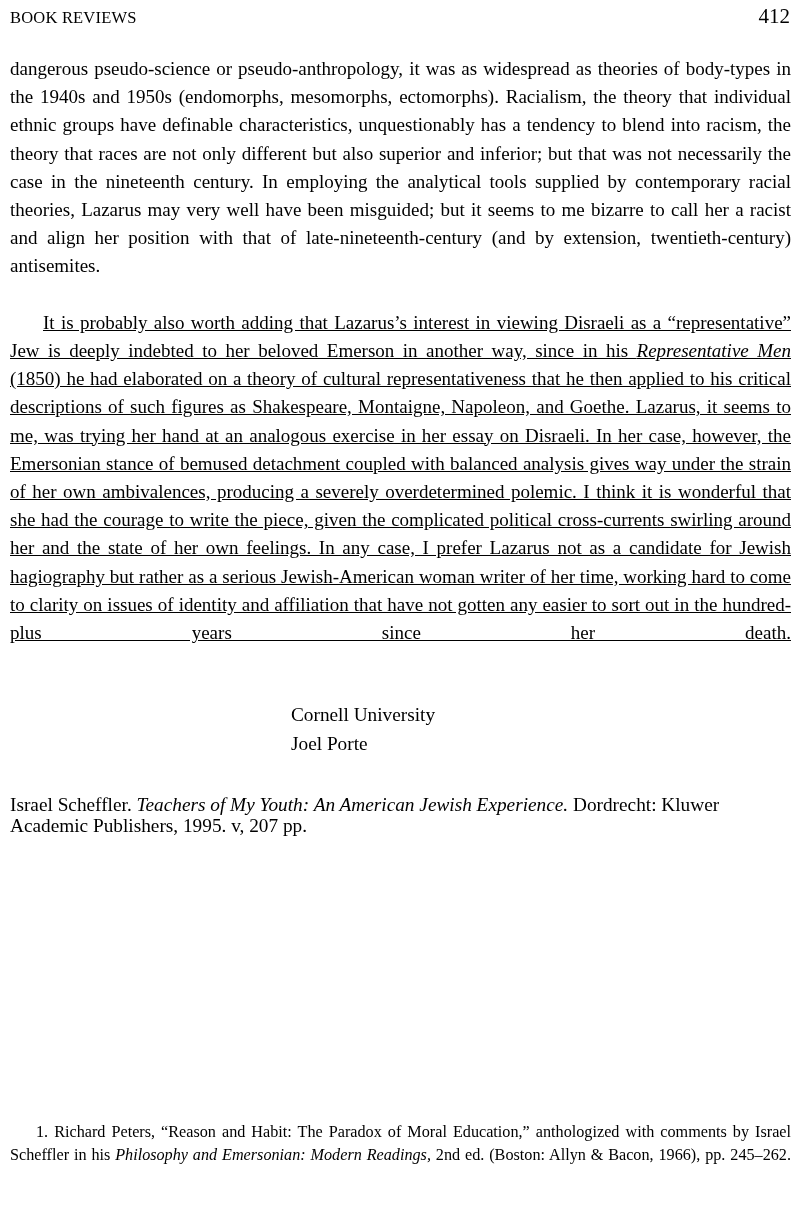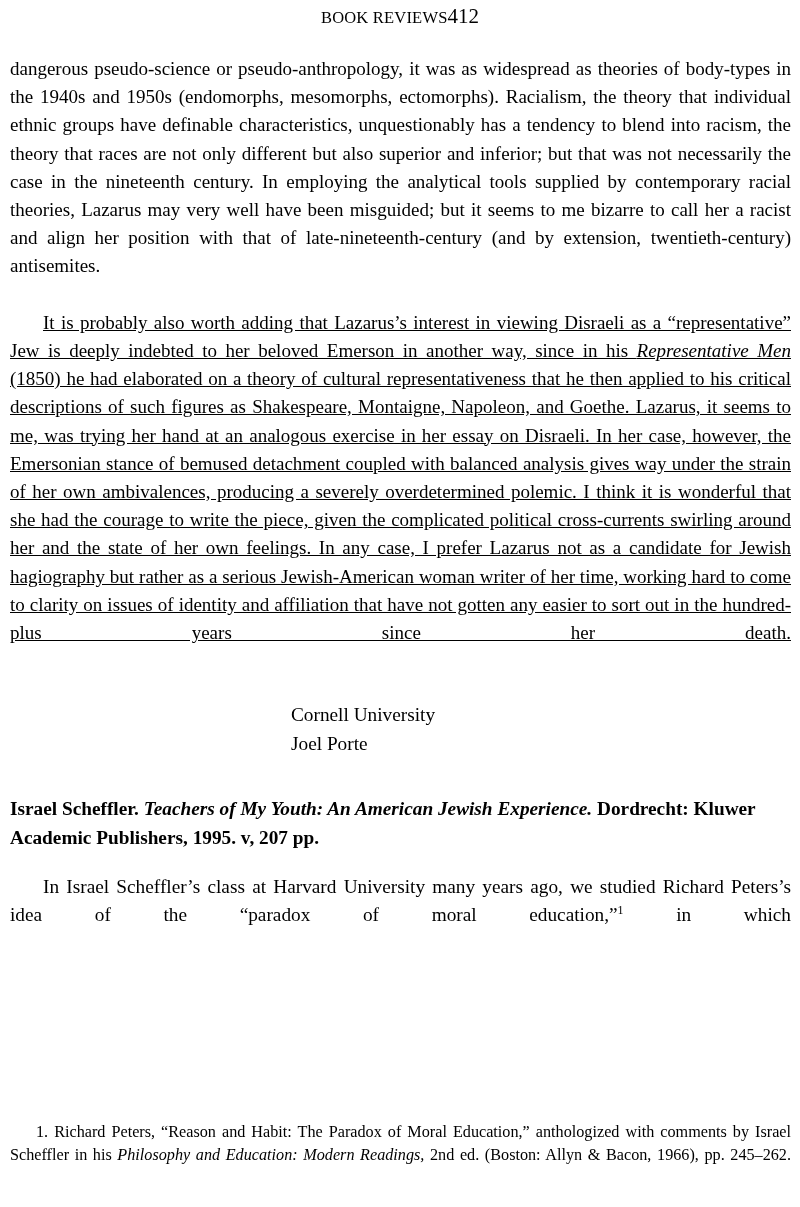--- a/index.html
+++ b/index.html
@@ -25,21 +25,21 @@
 
   
   .running-head {
     position: absolute;
     top: 4px;
     left: 10px;
     right: 10px;
     height: 24px;
     display: flex;
     align-items: baseline;
-    justify-content: center;
+    justify-content: space-between;
   }
   .running-head .rh-title {
     font-family: "Liberation Serif", "DejaVu Serif", serif;
     font-size: 16.5px;
     font-variant: small-caps;
     letter-spacing: 0.2px;
     white-space: nowrap;
   }
   .running-head .rh-folio {
     font-family: "Liberation Serif", "DejaVu Serif", serif;
@@ -85,23 +85,22 @@
     line-height: 28.2px;
   }
   .signature div {
     white-space: nowrap;
   }
 
   
   .citation {
     margin-top: 36px;
     font-size: 19.3px;
-    line-height: 29px;
+    line-height: 21px;
     text-align: left;
-    font-weight: bold;
   }
   .citation .title-ital {
     font-style: italic;
   }
 
   
   p.review-open {
     margin: 21px 0 0 0;
     font-size: 19.3px;
     line-height: 28.2px;
@@ -158,21 +157,20 @@
 
     <p class="body-par indent"><span>It is probably also worth adding that Lazarus’s interest in viewing Disraeli as a “representative” Jew is deeply indebted to her beloved Emerson in another way, since in his </span><i>Representative Men</i><span> (1850) he had elaborated on a theory of cultural representativeness that he then applied to his critical descriptions of such figures as Shakespeare, Montaigne, Napoleon, and Goethe. Lazarus, it seems to me, was trying her hand at an analogous exercise in her essay on Disraeli. In her case, however, the Emersonian stance of bemused detachment coupled with balanced analysis gives way under the strain of her own ambivalences, producing a severely overdetermined polemic. I think it is wonderful that she had the courage to write the piece, given the complicated political cross-currents swirling around her and the state of her own feelings. In any case, I prefer Lazarus not as a candidate for Jewish hagiography but rather as a serious Jewish-American woman writer of her time, working hard to come to clarity on issues of identity and affiliation that have not gotten any easier to sort out in the hundred-plus years since her death.</span></p>
 
     <div class="signature">
       <div>Cornell University</div>
       <div>Joel Porte</div>
     </div>
 
     <div class="citation"><span>Israel Scheffler. </span><span class="title-ital">Teachers of My Youth: An American Jewish Experience.</span><span> Dordrecht: Kluwer Academic Publishers, 1995. v, 207 pp.</span></div>
 
-    <p class="review-open"><span>In Israel Scheffler’s class at Harvard University many years ago, we studied Richard Peters’s idea of the “paradox of moral education,”</span><sup class="fn-marker">1</sup><span> in which</span></p>
 
   </div>
 
   <div class="footnotes">
-    <p><span>1. Richard Peters, “Reason and Habit: The Paradox of Moral Education,” anthologized with comments by Israel Scheffler in his </span><span class="fn-ital">Philosophy and Education: Modern Readings,</span><span> 2nd ed. (Boston: Allyn &amp; Bacon, 1966), pp. 245–262.</span></p>
+    <p><span>1. Richard Peters, “Reason and Habit: The Paradox of Moral Education,” anthologized with comments by Israel Scheffler in his </span><span class="fn-ital">Philosophy and Emersonian: Modern Readings,</span><span> 2nd ed. (Boston: Allyn &amp; Bacon, 1966), pp. 245–262.</span></p>
   </div>
 
 </div>
 
 </body></html>

